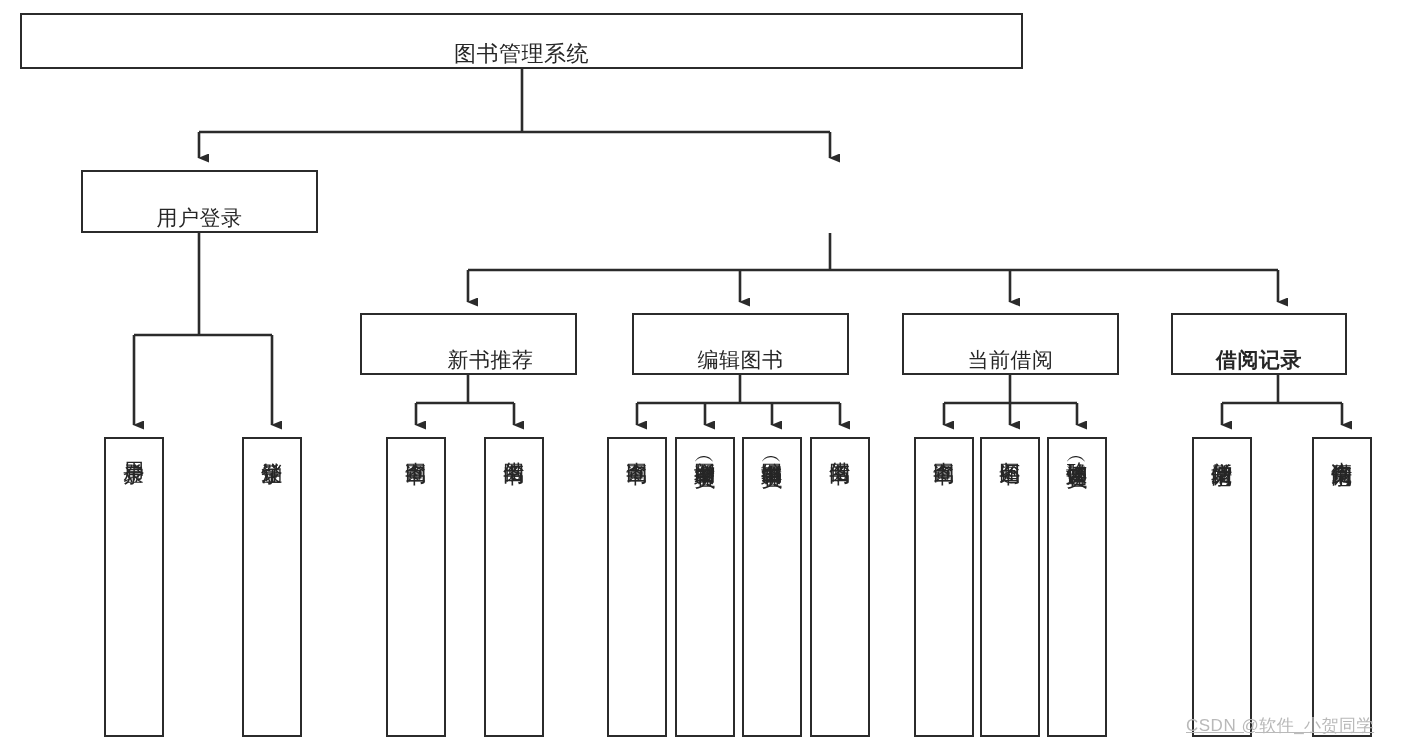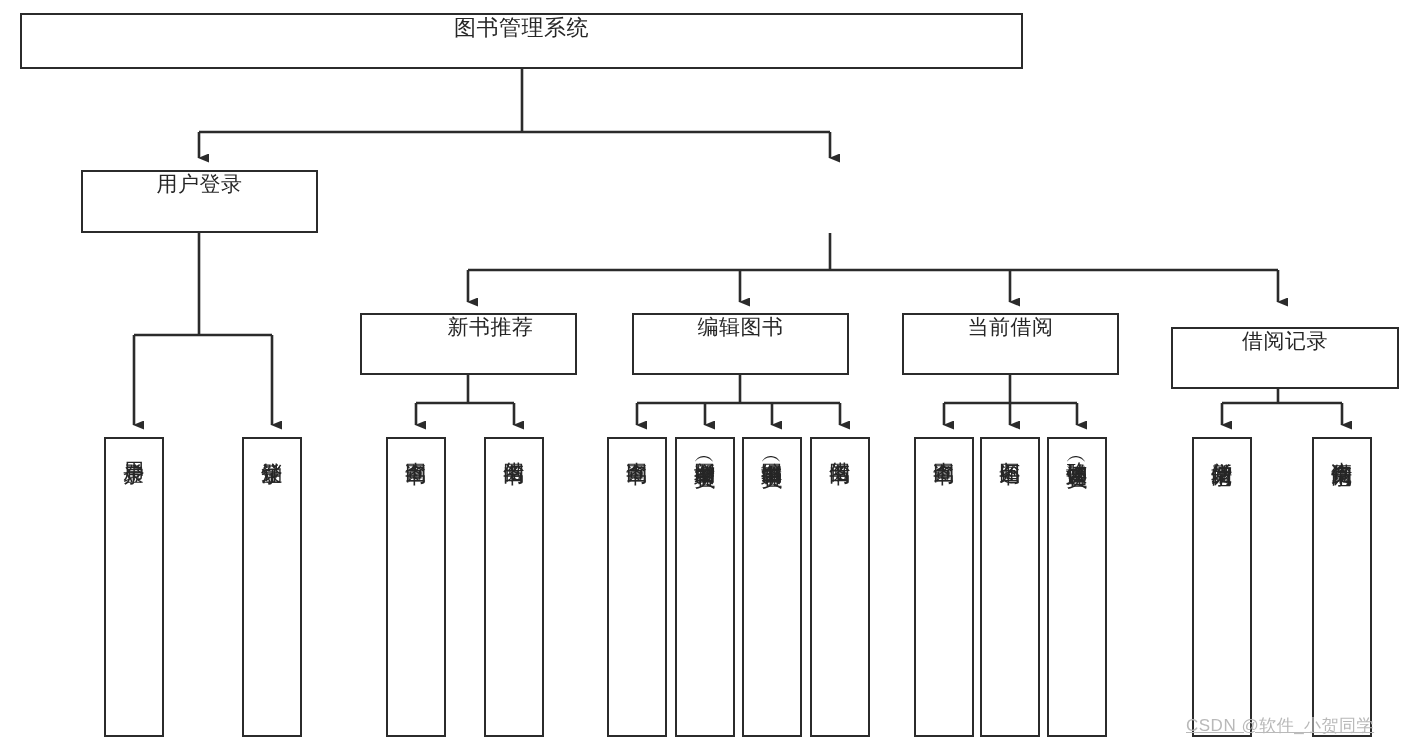--- a/index.html
+++ b/index.html
@@ -24,21 +24,21 @@
     top: 0;
     width: 1405px;
     height: 747px;
   }
   .node {
     position: absolute;
     box-sizing: border-box;
     border: 2.5px solid #2b2b2b;
     background: #ffffff;
     display: flex;
-    align-items: flex-start;
+    align-items: flex-end;
     justify-content: center;
     color: #262626;
     z-index: 2;
   }
   .node-label {
     display: block;
     text-align: center;
     color: #262626;
     line-height: 1.18;
     letter-spacing: 0.5px;
@@ -146,21 +146,21 @@
   </div>
 
   <div class="node horizontal" style="left:632px; top:313px; width:217px; height:62px;">
     <span class="node-label">编辑图书</span>
   </div>
 
   <div class="node horizontal" style="left:902px; top:313px; width:217px; height:62px;">
     <span class="node-label">当前借阅</span>
   </div>
 
-  <div class="node horizontal" style="left:1171px; top:327px; width:228px; height:62px;">
+  <div class="node horizontal" style="left:1171px; top:313px; width:176px; height:62px;font-weight:bold;">
     <span class="node-label">借阅记录</span>
   </div>
 
   <div class="node leaf" style="left:104px; top:437px; width:60px; height:300px;">
     <span class="node-label">用户登录</span>
   </div>
 
   <div class="node leaf" style="left:242px; top:437px; width:60px; height:300px;">
     <span class="node-label">注销登录</span>
   </div>

